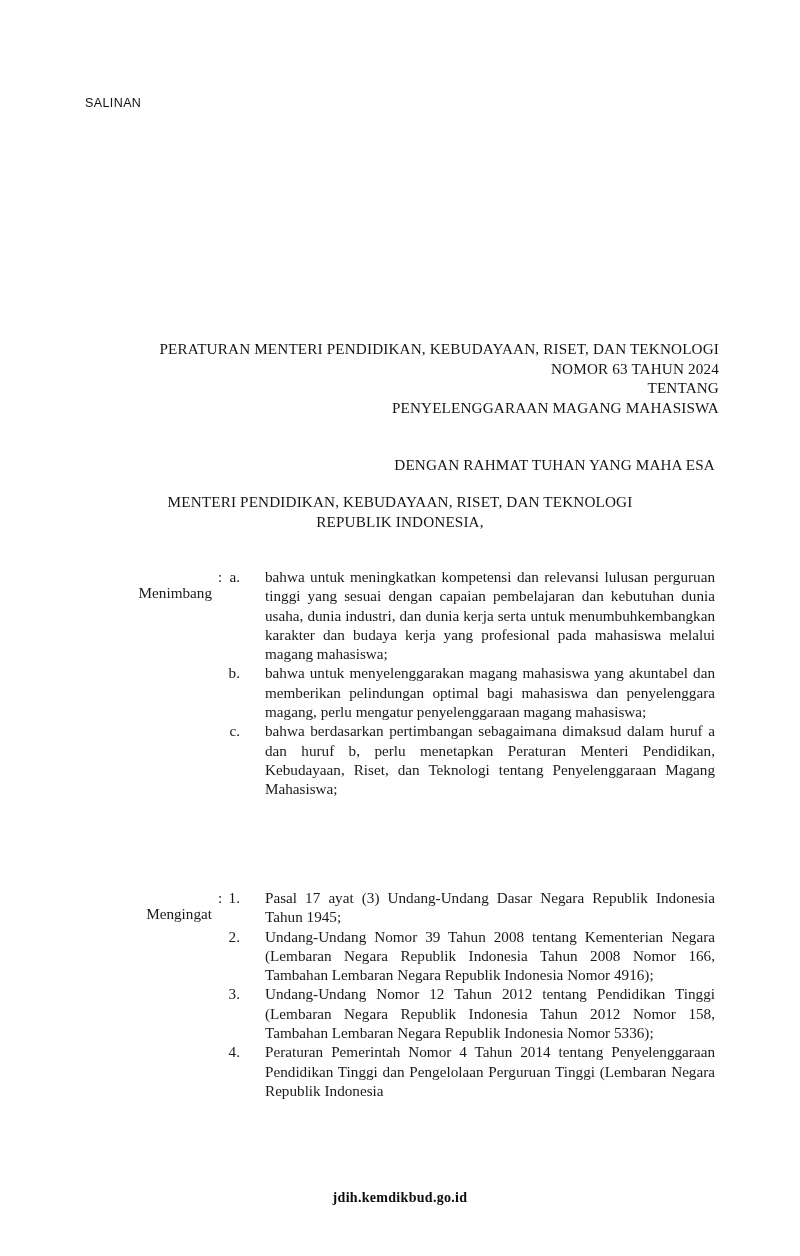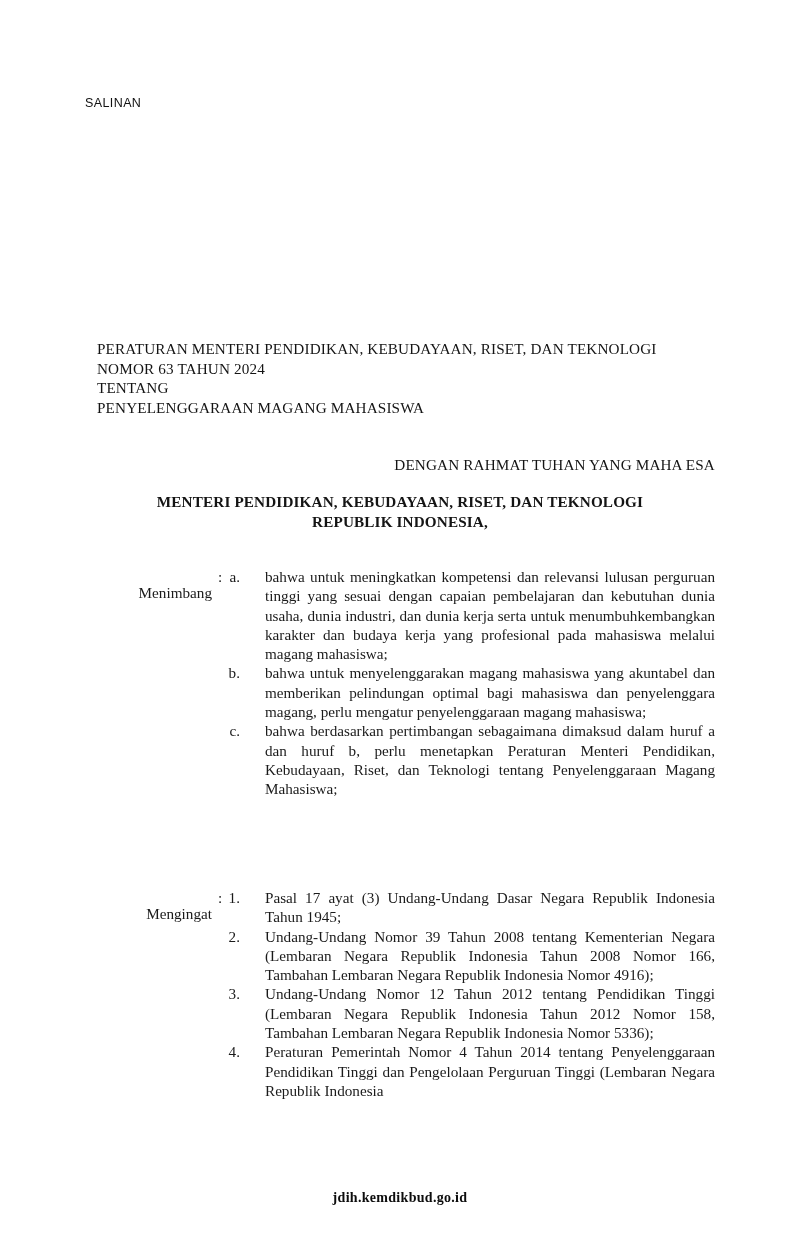--- a/index.html
+++ b/index.html
@@ -32,24 +32,24 @@
     font-family: "Liberation Sans", "DejaVu Sans", sans-serif;
     font-size: 12.5px;
     letter-spacing: 0.4px;
     color: #111111;
     white-space: nowrap;
   }
 
   
   .title-block {
     position: absolute;
-    left: 97px;
+    left: 89px;
     top: 339px;
     width: 630px;
-    text-align: left;
+    text-align: right;
     font-size: 15.2px;
     line-height: 19.5px;
     letter-spacing: 0.15px;
     color: #141414;
   }
   .title-block .tline {
     white-space: nowrap;
   }
 
   .rahmat {
@@ -66,21 +66,20 @@
   .menteri-block {
     position: absolute;
     left: 85px;
     top: 492px;
     width: 630px;
     text-align: center;
     font-size: 15.2px;
     line-height: 19.5px;
     letter-spacing: 0.15px;
     color: #141414;
-    font-weight: bold;
   }
 
   
   .section {
     position: absolute;
     left: 85px;
     width: 630px;
     font-size: 15.2px;
     line-height: 19.3px;
   }

